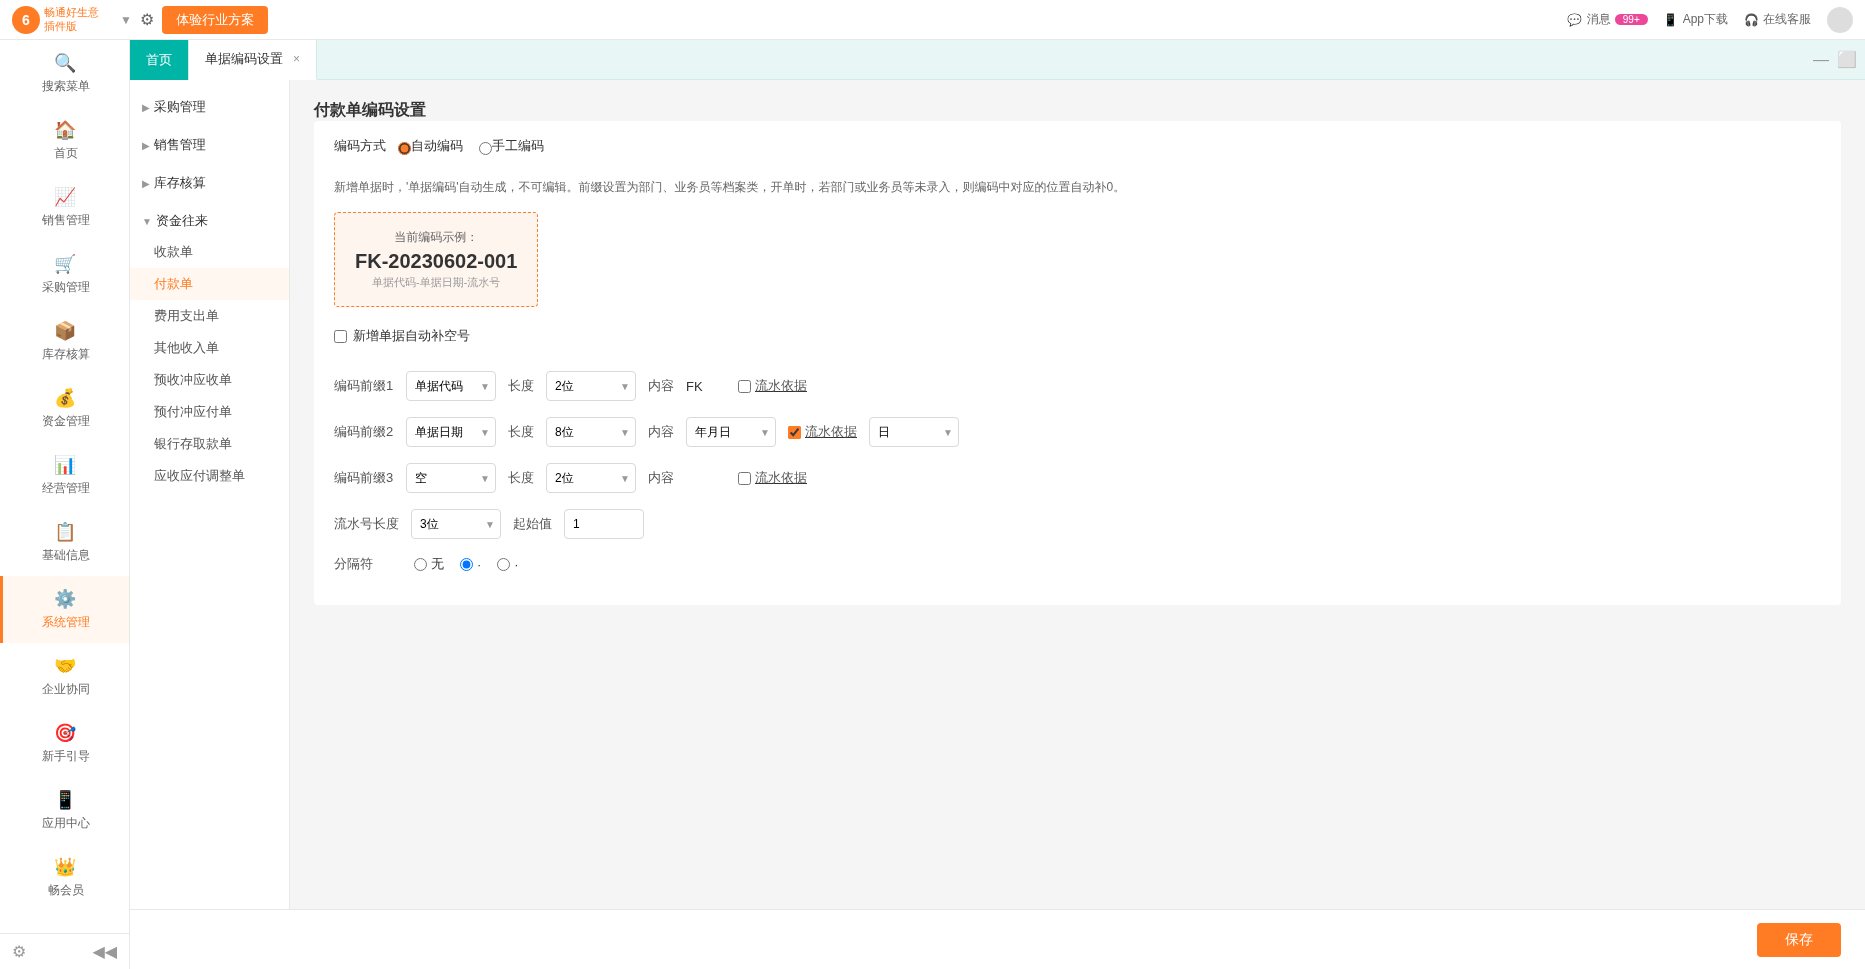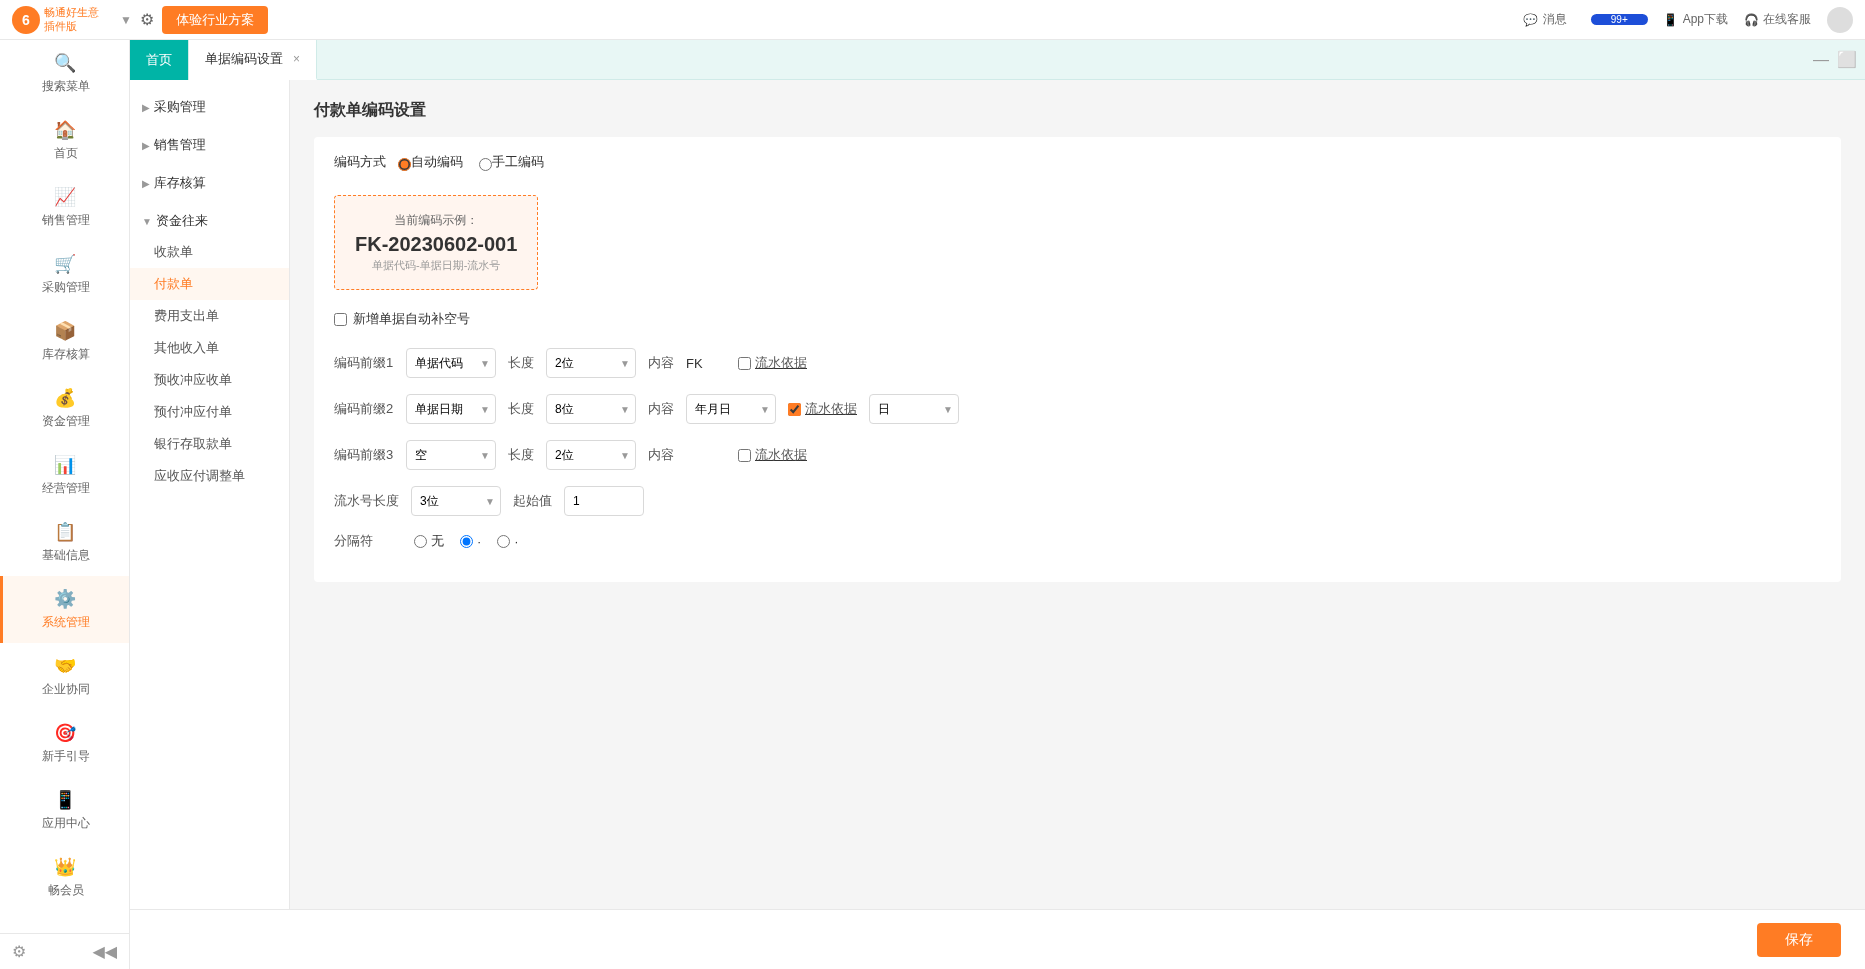--- a/index.html
+++ b/index.html
@@ -60,28 +60,27 @@
       font-size: 12px;
       color: #666;
     }
     .topbar-right .msg-item {
       display: flex;
       align-items: center;
       gap: 4px;
       cursor: pointer;
     }
     .badge {
-      background: #1d4ed8;
+      background: #ec4899;
       color: white;
       border-radius: 8px;
-      padding: 0 20px;
+      padding: 0 8px;
       font-size: 10px;
       min-width: 16px;
       text-align: center;
-      margin-left: 20px;
     }
     .topbar-avatar {
       width: 26px;
       height: 26px;
       background: #ddd;
       border-radius: 50%;
     }
     .gear-btn {
       cursor: pointer;
       color: #666;
@@ -246,21 +245,20 @@
       flex: 1;
       overflow-y: auto;
       padding: 20px 24px;
       background: #f5f5f5;
       position: relative;
     }
     .page-title {
       font-size: 16px;
       font-weight: 600;
       color: #333;
-      margin-bottom: 16px;
     }
     .encoding-section {
       background: #fff;
       border-radius: 4px;
       padding: 16px 20px;
       margin-bottom: 16px;
     }
     .section-row {
       display: flex;
       align-items: center;
@@ -313,21 +311,21 @@
     }
     .code-example-sub {
       font-size: 11px;
       color: #999;
       margin-top: 2px;
     }
     .auto-fill-row {
       display: flex;
       align-items: center;
       gap: 6px;
-      margin-bottom: 20px;
+      margin-bottom: 26px;
     }
     .auto-fill-row input[type="checkbox"] {
       accent-color: #ff7c24;
     }
     .auto-fill-label {
       font-size: 13px;
       color: #333;
     }
 
     
@@ -607,20 +605,21 @@
                 <input type="radio" name="encoding" checked="" style="">
                 <span>自动编码</span>
               </label>
               <label class="radio-item">
                 <input type="radio" name="encoding" style="">
                 <span>手工编码</span>
               </label>
             </div>
           </div>
 
+          <div class="hint-text">新增单据时，'单据编码'自动生成，不可编辑。前缀设置为部门、业务员等档案类，开单时，若部门或业务员等未录入，则编码中对应的位置自动补0。</div>
 
           
           <div class="code-example-box">
             <div class="code-example-label">当前编码示例：</div>
             <div class="code-example-value">FK-20230602-001</div>
             <div class="code-example-sub">单据代码-单据日期-流水号</div>
           </div>
 
           
           <div class="auto-fill-row">

